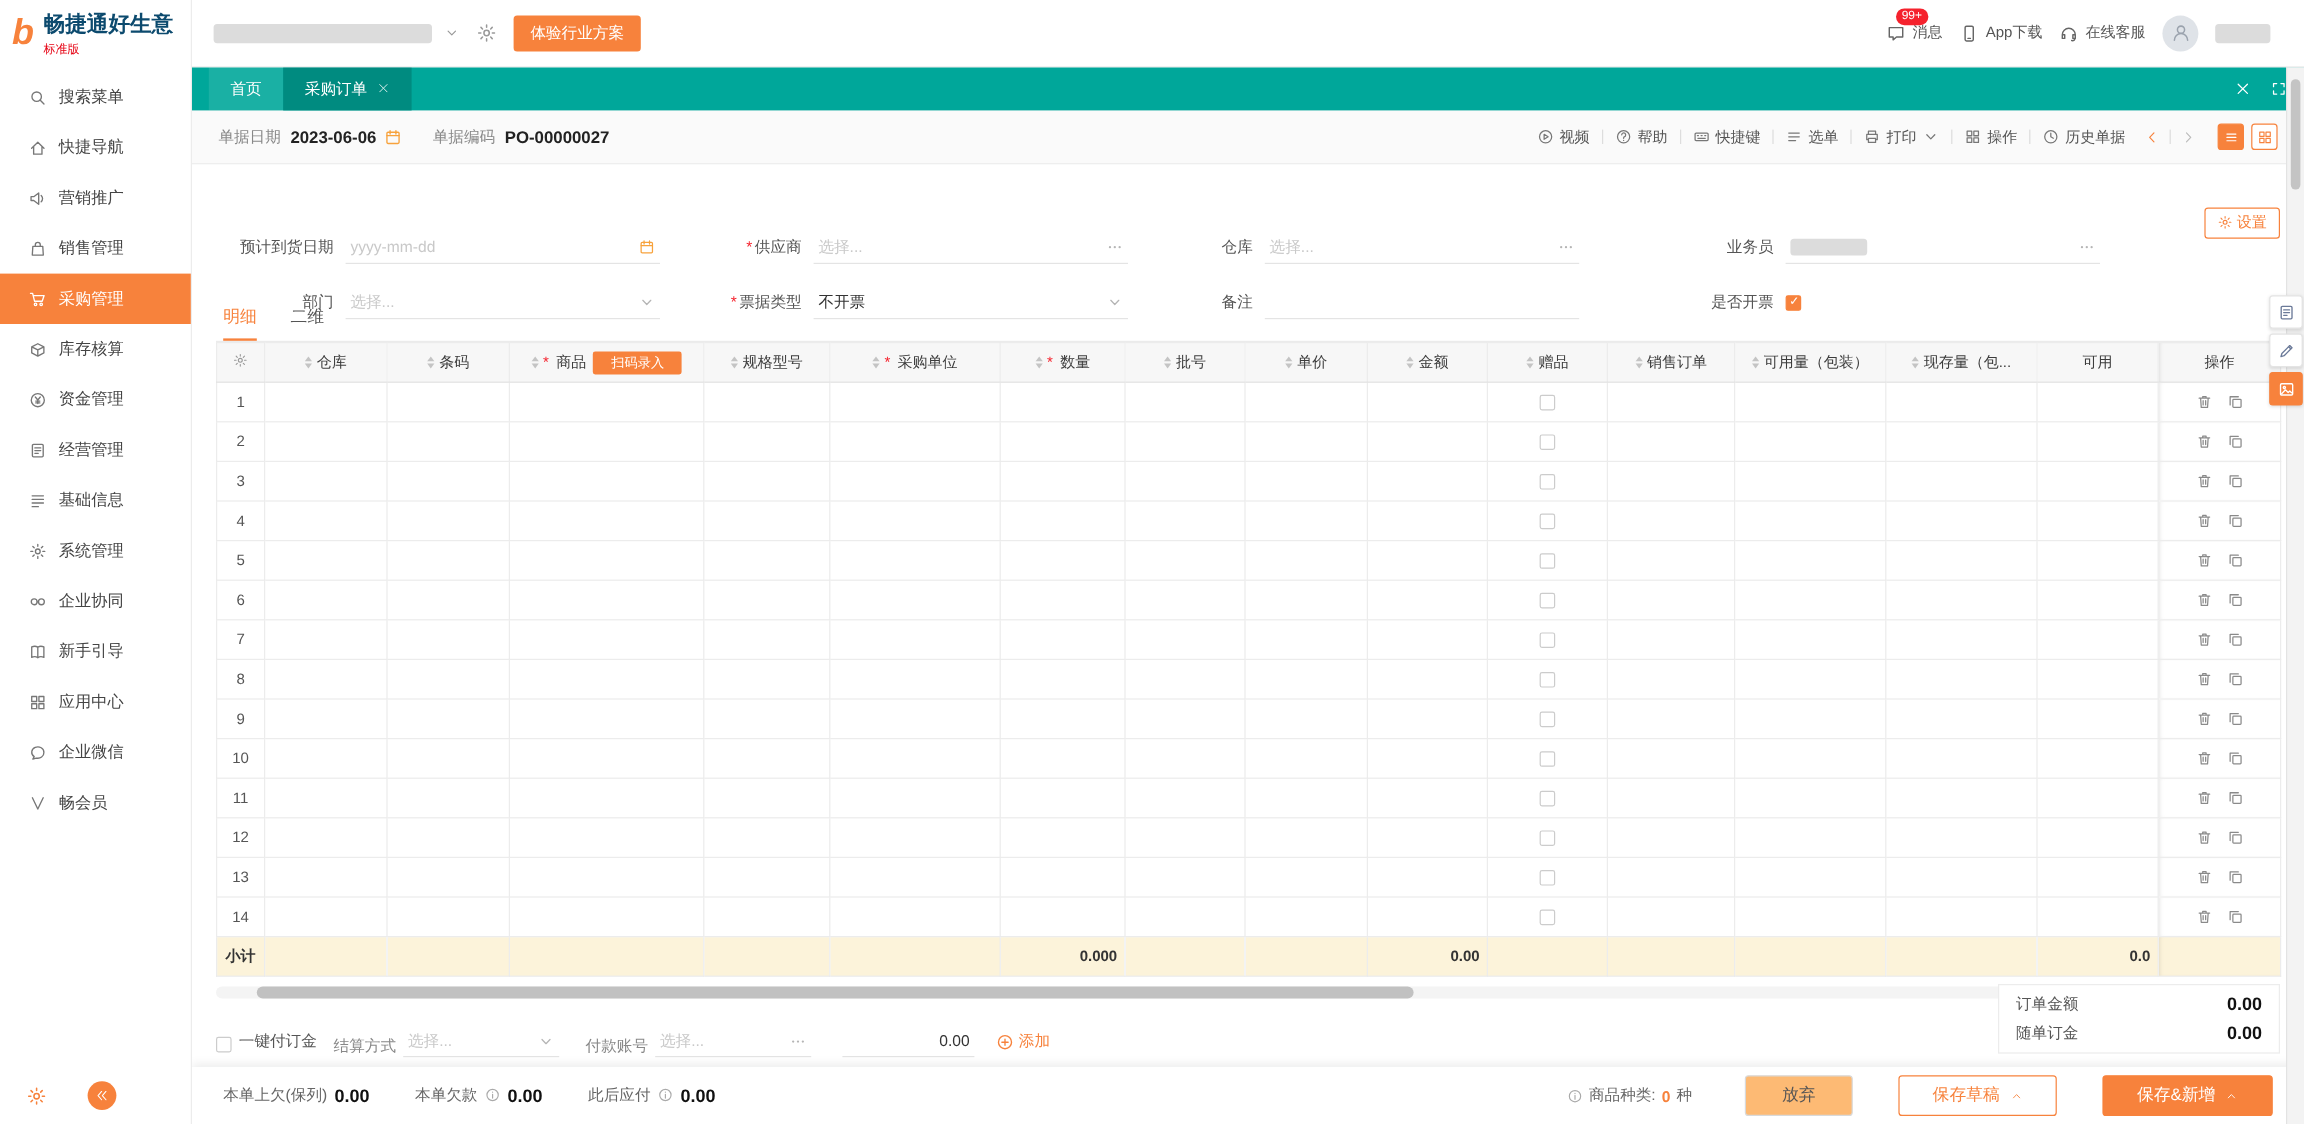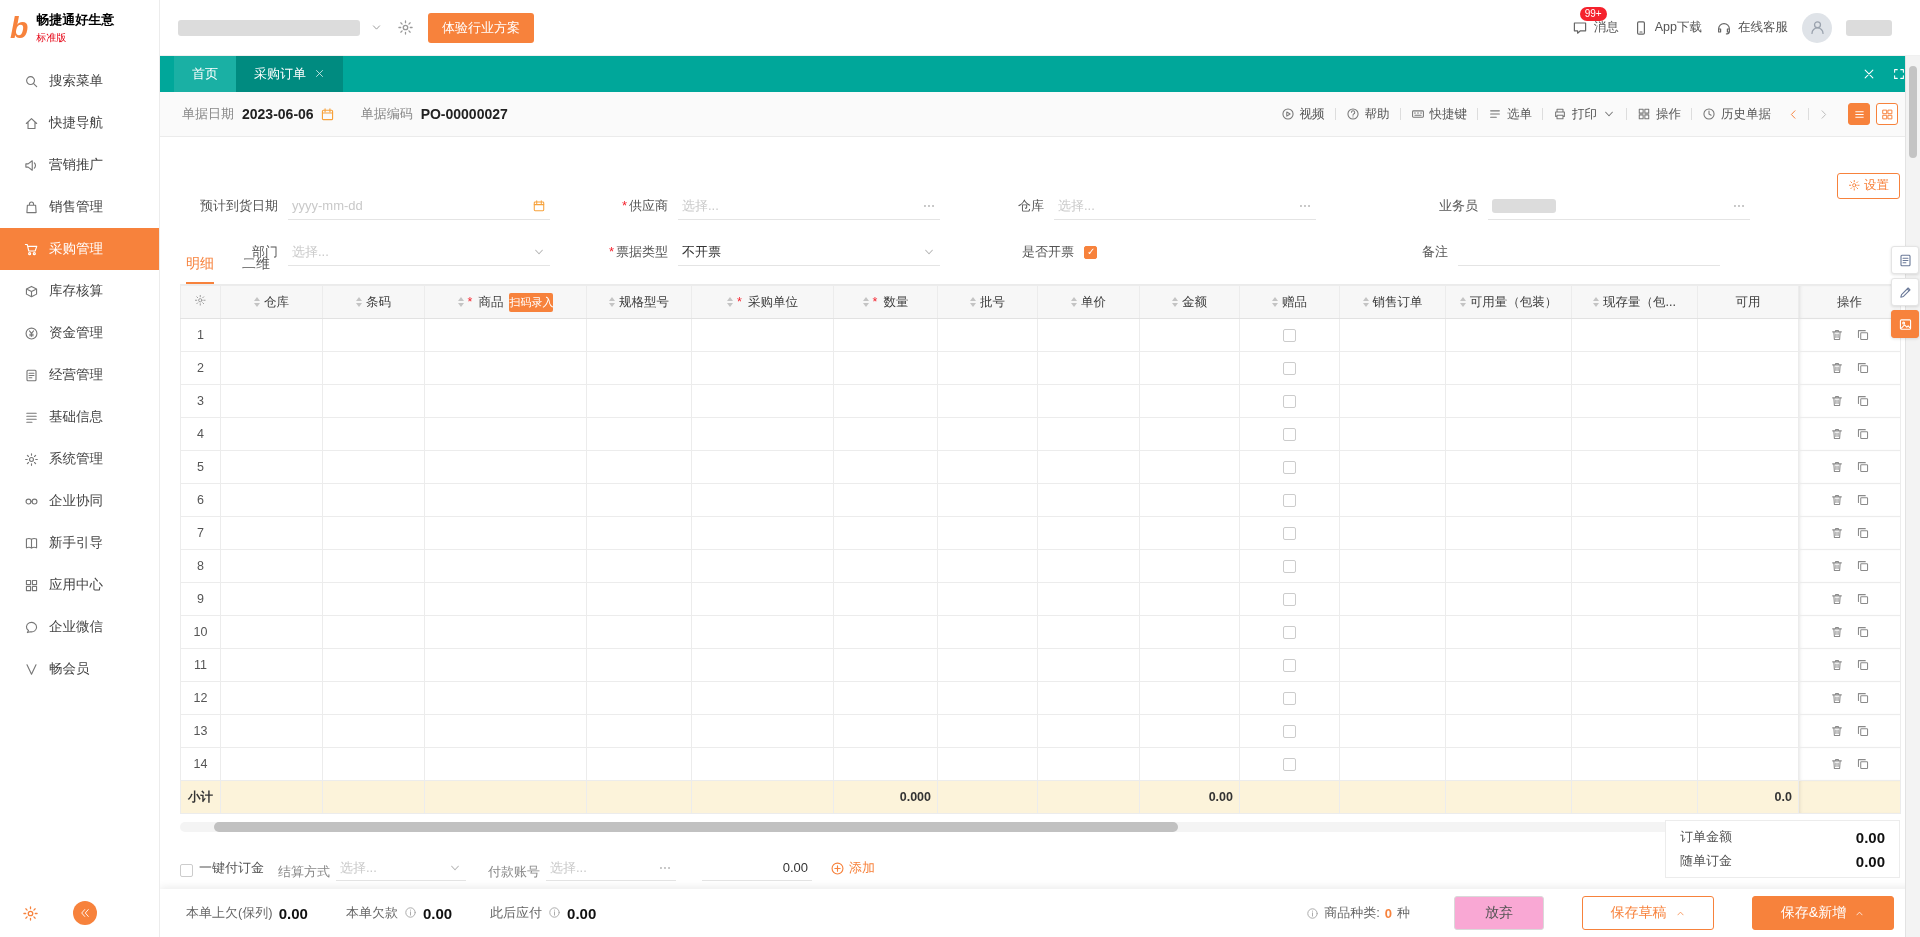--- a/index.html
+++ b/index.html
@@ -8,21 +8,21 @@
   .ic { width:1em; height:1em; display:inline-block; vertical-align:-0.12em;
     fill:none; stroke:currentColor; stroke-width:1.2; stroke-linecap:round; stroke-linejoin:round; }
   [data-icon]{ display:inline-flex; align-items:center; justify-content:center; }
   .app { display:flex; width:1920px; height:937px; }
   .redacted { display:inline-block; height:16px; background:#dcdcdc; border-radius:3px; }
 
   
   .sidebar { width:160px; background:#fff; border-right:1px solid #ececec; display:flex; flex-direction:column; z-index:6; }
   .logo { height:56px; display:flex; align-items:center; gap:8px; padding:0 10px; }
   .logo-mark { color:#f7823c; font-weight:bold; font-style:italic; font-size:30px; line-height:1; }
-  .logo-name { color:#000000; font-size:13px; font-weight:bold; }
+  .logo-name { color:#0c4a6e; font-size:18px; font-weight:bold; }
   .logo-edition { color:#e60012; font-size:10px; margin-top:2px; }
   .menu { flex:1; padding-top:4px; }
   .menu-item { height:42px; display:flex; align-items:center; gap:10px; padding-left:24px; font-size:13.5px; color:#444; cursor:pointer; }
   .menu-item .ic { font-size:15px; color:#777; }
   .menu-item.active { background:#f7823c; color:#fff; }
   .menu-item.active .ic { color:#fff; }
   .sidebar-footer { height:48px; display:flex; align-items:center; gap:34px; padding:0 22px; }
   .sb-gear { color:#f7823c; font-size:17px; cursor:pointer; }
   .sb-collapse { width:24px; height:24px; border-radius:50%; background:#f7823c; color:#fff; display:flex; align-items:center; justify-content:center; font-size:12px; cursor:pointer; }
 
@@ -83,21 +83,21 @@
   .grid th, .grid td { border:1px solid #ececec; height:33px; padding:0 6px; font-size:12.5px; overflow:hidden; white-space:nowrap; }
   .grid th { background:#f7f7f7; color:#3c3c3c; font-weight:normal; border-bottom:1px solid #e2e2e2; }
   .th-inner { display:flex; align-items:center; justify-content:center; gap:4px; }
   .grid td { color:#555; cursor:text; }
   .center { text-align:center; }
   .num { text-align:right; }
   .row-num { text-align:center; color:#777; cursor:default; }
   .sort { display:inline-flex; flex-direction:column; gap:2px; cursor:pointer; }
   .s-up { width:0; height:0; border-left:3.5px solid transparent; border-right:3.5px solid transparent; border-bottom:4px solid #c4c4c4; }
   .s-dn { width:0; height:0; border-left:3.5px solid transparent; border-right:3.5px solid transparent; border-top:4px solid #c4c4c4; }
-  .scan-btn { background:#f7823c; color:#fff; border-radius:2px; font-size:11px; padding:2px 0; cursor:pointer; margin-left:2px; }
+  .scan-btn { background:#f7823c; color:#fff; border-radius:2px; font-size:11px; padding:2px 15px; cursor:pointer; margin-left:2px; }
   .cb { display:inline-block; width:13px; height:13px; border:1px solid #ccc; border-radius:2px; background:#fff; cursor:pointer; vertical-align:middle; }
   .cb.checked { background:#f7823c; border-color:#f7823c; position:relative; }
   .cb.checked::after { content:"✓"; color:#fff; font-size:10px; position:absolute; left:2px; top:-1px; }
   .ops-col { border-left:1px solid #e0e0e0 !important; box-shadow:inset 3px 0 4px -3px rgba(0,0,0,.15); cursor:default !important; }
   .op-ic { color:#8a8a8a; font-size:14px; cursor:pointer; margin:0 6px; }
   tr.subtotal td { background:#fcf3da; color:#333; font-weight:bold; cursor:default; }
 
   .hscroll { height:10px; background:#f4f4f4; border-radius:5px; margin-top:8px; position:relative; }
   .hthumb { position:absolute; left:2%; top:0; height:10px; width:56%; background:#c1c1c1; border-radius:5px; cursor:grab; }
 
@@ -113,21 +113,21 @@
   .sum-val { color:#111; font-weight:bold; font-size:15px; }
 
   .footer { height:48px; background:#fff; box-shadow:0 -2px 8px rgba(0,0,0,.08); display:flex; align-items:center; padding:0 26px; gap:38px; z-index:5; }
   .stat { display:flex; align-items:center; gap:6px; }
   .stat-lab { color:#666; }
   .stat-val { color:#111; font-weight:bold; font-size:15px; }
   .info-ic { color:#aaa; font-size:13px; cursor:pointer; }
   .cat { display:flex; align-items:center; gap:5px; color:#666; margin-left:auto; margin-right:6px; }
   .cat .count { color:#f7823c; font-weight:bold; }
   .btn { height:34px; border-radius:3px; display:flex; align-items:center; justify-content:center; gap:8px; cursor:pointer; font-size:14px; font-family:inherit; }
-  .btn-plain { width:90px; background:#f9a8d4; border:1px solid #d9d9d9; color:#555; }
+  .btn-plain { width:90px; background:#fdba74; border:1px solid #d9d9d9; color:#555; }
   .btn-ghost { width:132px; background:#fff; border:1px solid #f7823c; color:#f7823c; }
   .btn-primary { width:142px; background:#f7823c; border:1px solid #f7823c; color:#fff; }
   .btn .ic { font-size:11px; opacity:.9; }
 
   .right-rail { position:absolute; right:0; top:56px; bottom:0; width:15px; background:#f3f3f3; border-left:1px solid #e3e3e3; z-index:7; }
   .rail-thumb { position:absolute; left:3px; top:10px; width:8px; height:92px; background:#c4c4c4; border-radius:4px; cursor:grab; }
   .float-tools { position:absolute; right:1px; top:246px; display:flex; flex-direction:column; gap:4px; z-index:8; }
   .ftool { width:28px; height:28px; background:#fff; border:1px solid #e4e4e4; border-radius:3px; display:flex; align-items:center; justify-content:center; color:#6b7a99; font-size:15px; cursor:pointer; box-shadow:0 1px 3px rgba(0,0,0,.12); }
   .ftool.orange { background:#f7823c; border-color:#f7823c; color:#fff; }
 </style>
@@ -579,26 +579,26 @@
             <div class="f-control">
               <span class="f-value">不开票</span>
               <span class="suffix" data-icon="caretdown">
                   <svg class="ic" viewBox="0 0 16 16" aria-hidden="true">
                     <path d="M4.2 6L8 10L11.8 6"></path>
                   </svg>
                 </span>
             </div>
           </div>
           <div class="field">
+            <span class="f-label w3">备注</span>
+            <div class="f-control"></div>
+          </div>
+          <div class="field">
             <span class="f-label w4">是否开票</span>
             <span class="cb checked"></span>
-          </div>
-          <div class="field">
-            <span class="f-label w3">备注</span>
-            <div class="f-control"></div>
           </div>
           <span></span>
         </div>
       </div>
 
       <div class="detail-tabs" id="detail-tabs">
           <div class="dtab active">明细</div>
           <div class="dtab">二维</div>
         </div>
 

